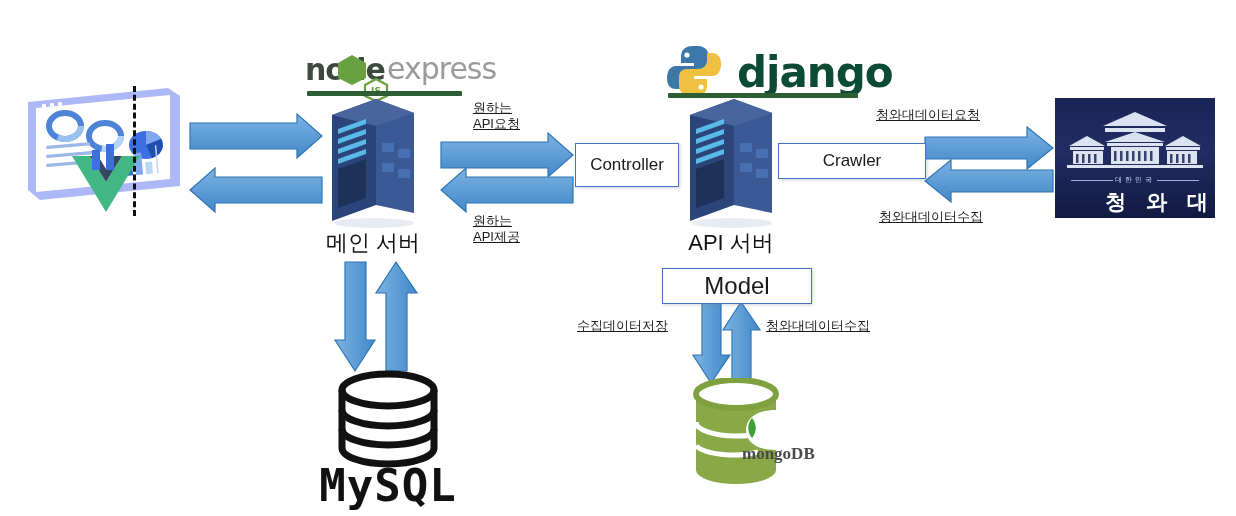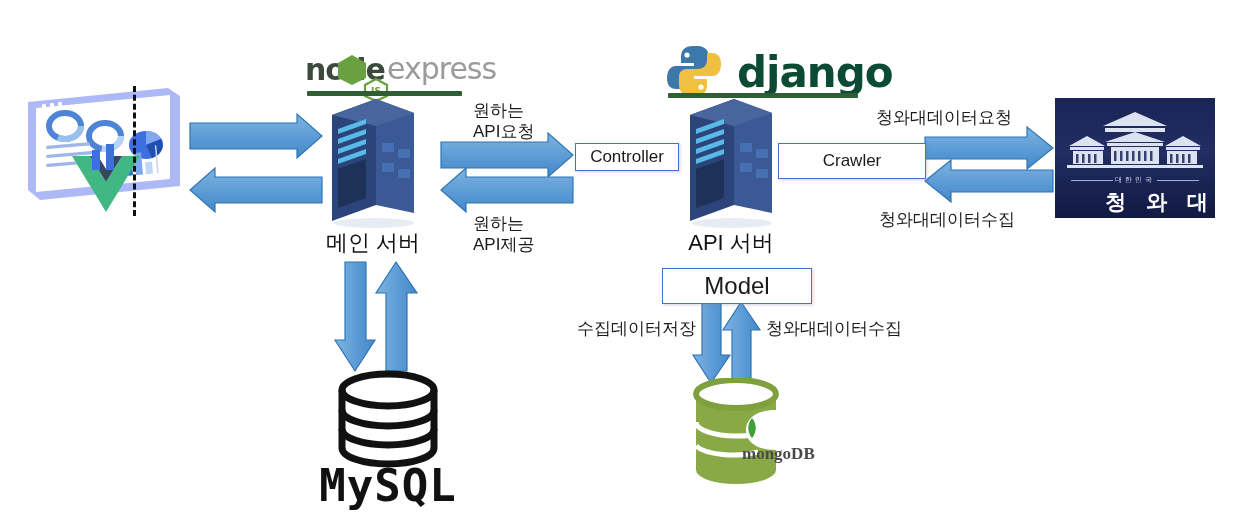--- a/index.html
+++ b/index.html
@@ -11,24 +11,25 @@
     overflow:hidden;
     position:relative;
   }
   #stage{position:absolute;left:0;top:0;width:1236px;height:516px;}
   .abs{position:absolute;}
 
   
   .lbl{
     position:absolute;
     color:#1a1a1a;
-    font-size:17px;
+    font-size:13px;
     line-height:1.25;
     white-space:pre;
     letter-spacing:0px;
+    text-decoration:underline;
   }
   .node-caption{
     position:absolute;
     font-size:22px;
     color:#111;
     white-space:nowrap;
     text-align:center;
   }
 
   
@@ -304,21 +305,21 @@
         <rect x="64" y="50" width="12" height="9"></rect>
         <rect x="80" y="56" width="12" height="9"></rect>
         <rect x="64" y="70" width="12" height="9"></rect>
         <rect x="80" y="76" width="12" height="9"></rect>
       </g>
       <ellipse cx="56" cy="130" rx="40" ry="5" fill="#c9d3e6" opacity=".45"></ellipse>
     </svg>
   </div>
   <div class="node-caption" style="left:661px;top:228px;width:140px;">API 서버</div>
 
-  <div class="obox small" style="left:575px;top:143px;width:104px;height:28px;">Controller</div>
+  <div class="obox small" style="left:575px;top:143px;width:104px;height:44px;">Controller</div>
 
   <div class="obox small" style="left:778px;top:143px;width:148px;height:36px;">Crawler</div>
 
   <div class="obox model" style="left:662px;top:268px;width:150px;height:36px;">Model</div>
 
   <div class="lbl" style="left:473px;top:100px;">원하는
 API요청</div>
 
   <div class="lbl" style="left:473px;top:213px;">원하는
 API제공</div>

